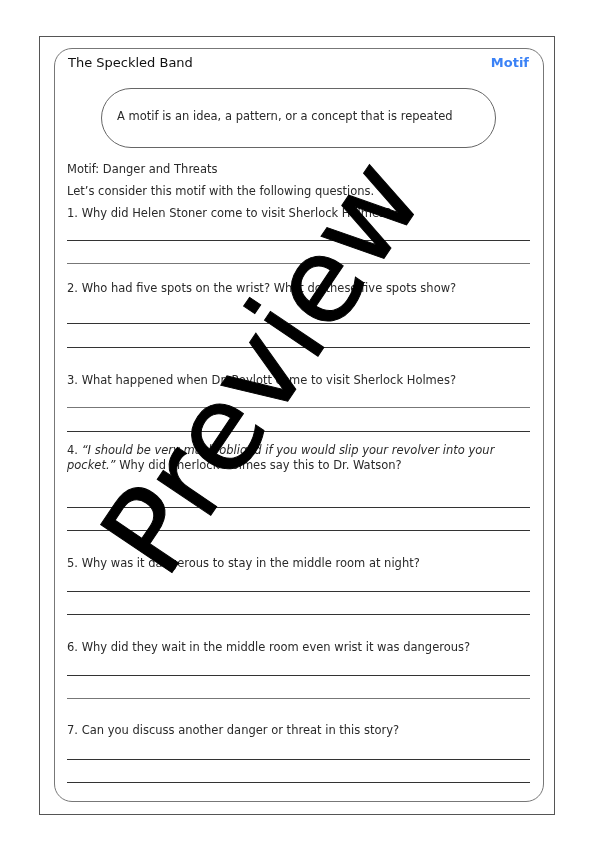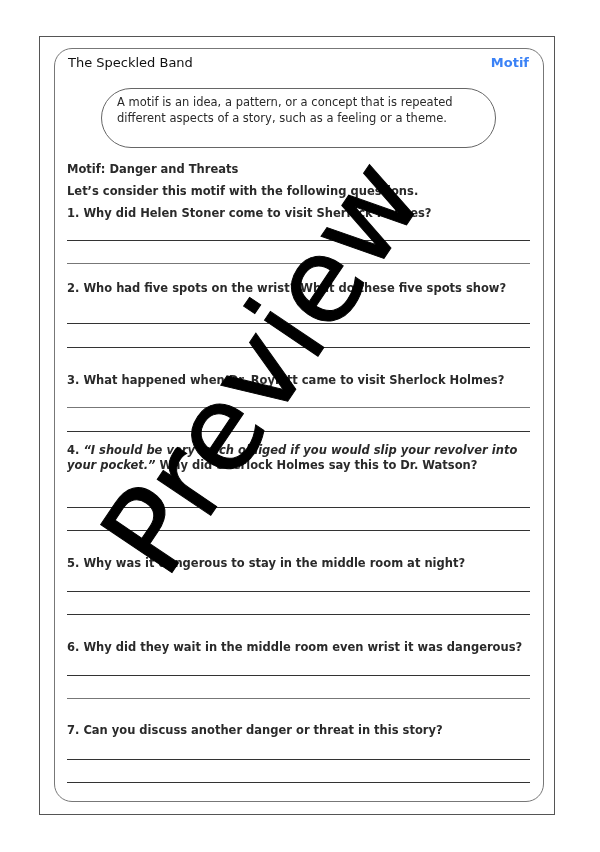--- a/index.html
+++ b/index.html
@@ -17,24 +17,24 @@
   }
   .title {
     position: absolute; left: 68px; top: 55px; font-size: 13px; font-weight: normal; color: #111;
   }
   .section {
     position: absolute; right: 71px; top: 55px; font-size: 13px; font-weight: bold; color: #3b82f6;
   }
   .bubble {
     position: absolute; left: 101px; top: 88px; width: 395px; height: 60px;
     border: 1.3px solid #666; border-radius: 30px / 30px; box-sizing: border-box;
-    padding: 6px 0 0 15px; font-size: 11.5px; line-height: 15.5px; color: #2a2a2a;
+    padding: 20px 0 0 15px; font-size: 11.5px; line-height: 15.5px; color: #2a2a2a;
   }
   .text {
-    position: absolute; left: 67px; font-size: 11.5px; color: #2a2a2a; white-space: nowrap; font-weight: bold;
+    position: absolute; left: 67px; font-size: 11.5px; color: #2a2a2a; white-space: nowrap;
   }
   .q4 { white-space: normal; width: 465px; line-height: 15px; }
   .q4 .quote { font-style: italic; }
   .line {
     position: absolute; left: 67px; width: 463px; height: 0;
     border-top: 1.3px solid #333;
   }
   .line.light { border-top-color: #777; }
   .watermark {
     position: absolute; left: 262px; top: 366px; transform: translate(-50%, -50%) rotate(-56deg);
@@ -47,21 +47,20 @@
 <body>
 
 <div class="outer"></div>
 <div class="inner"></div>
 
 <div class="title">The Speckled Band</div>
 <div class="section">Motif</div>
 
 <div class="bubble">
   <div>A motif is an idea, a pattern, or a concept that is repeated</div>
-  <div>different aspects of a story, such as a feeling or a theme.</div>
 </div>
 
 <div class="text" style="top:162px">Motif: Danger and Threats</div>
 <div class="text" style="top:184px">Let’s consider this motif with the following questions.</div>
 
 <div class="text" style="top:206px">
   <span>1.</span>
   <span>Why did Helen Stoner come to visit Sherlock Holmes?</span>
 </div>
 <div class="line" style="top:240px"></div>

